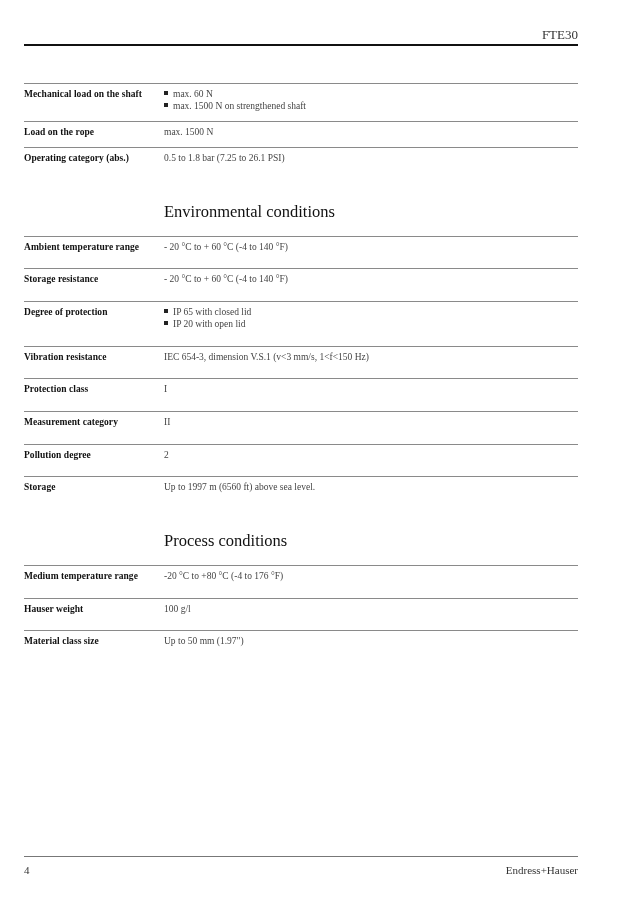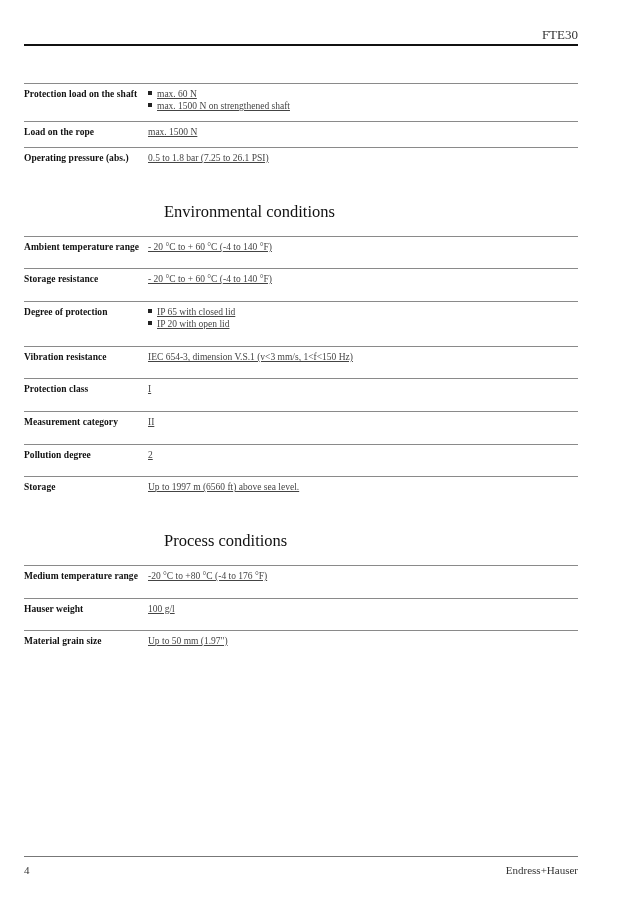--- a/index.html
+++ b/index.html
@@ -4,45 +4,45 @@
 <style>
   html, body { margin:0; padding:0; background:#ffffff; }
   body { width:638px; height:903px; position:relative; overflow:hidden;
          font-family:"Liberation Serif", "DejaVu Serif", serif; color:#1a1a1a; }
   .abs { position:absolute; }
   .doc-id { top:27px; right:60px; font-size:13px; color:#333; }
   .top-rule { top:44px; left:24px; width:554px; height:2px; background:#111; }
   .rule { left:24px; width:554px; height:1px; background:#8a8a8a; }
   .label { left:24px; font-family:"Liberation Serif", serif; font-weight:bold;
            font-size:9.5px; color:#111; letter-spacing:0.05px; }
-  .value { left:148px; font-size:9.5px; color:#444; line-height:12px;text-decoration:underline; }
+  .value { left:164px; font-size:9.5px; color:#444; line-height:12px; }
   .value .bullet { display:inline-block; width:4px; height:4px; background:#222;
                    margin-right:5px; vertical-align:2px; }
   .heading { left:164px; font-size:16.5px; color:#111; }
   .footer-rule { top:856px; left:24px; width:554px; height:1px; background:#777; }
   .page-num { top:864px; left:24px; font-size:11px; color:#333; }
   .brand { top:864px; right:60px; font-size:11px; color:#333; }
 </style>
 </head>
 <body>
 
 <div class="abs doc-id">FTE30</div>
 <div class="abs top-rule"></div>
 
 <div class="abs rule" style="top:83px"></div>
-<div class="abs label" style="top:89px">Protection load on the shaft</div>
+<div class="abs label" style="top:89px">Mechanical load on the shaft</div>
 <div class="abs value" style="top:88px">
   <div><span class="bullet"></span><span>max.  60 N</span></div>
   <div><span class="bullet"></span><span>max. 1500 N on strengthened shaft</span></div>
 </div>
 <div class="abs rule" style="top:121px"></div>
 <div class="abs label" style="top:127px">Load on the rope</div>
 <div class="abs value" style="top:126px">max. 1500 N</div>
 <div class="abs rule" style="top:147px"></div>
-<div class="abs label" style="top:153px">Operating pressure (abs.)</div>
+<div class="abs label" style="top:153px">Operating category (abs.)</div>
 <div class="abs value" style="top:152px">0.5 to 1.8 bar (7.25 to 26.1 PSI)</div>
 
 <div class="abs heading" style="top:202px">Environmental conditions</div>
 <div class="abs rule" style="top:236px"></div>
 <div class="abs label" style="top:242px">Ambient temperature range</div>
 <div class="abs value" style="top:241px">- 20 °C to + 60 °C (-4 to 140 °F)</div>
 <div class="abs rule" style="top:268px"></div>
 <div class="abs label" style="top:274px">Storage resistance</div>
 <div class="abs value" style="top:273px">- 20 °C to + 60 °C (-4 to 140 °F)</div>
 <div class="abs rule" style="top:301px"></div>
@@ -68,18 +68,18 @@
 <div class="abs value" style="top:481px">Up to 1997 m (6560 ft) above sea level.</div>
 
 <div class="abs heading" style="top:531px">Process conditions</div>
 <div class="abs rule" style="top:565px"></div>
 <div class="abs label" style="top:571px">Medium temperature range</div>
 <div class="abs value" style="top:570px">-20 °C to +80 °C (-4 to 176 °F)</div>
 <div class="abs rule" style="top:598px"></div>
 <div class="abs label" style="top:604px">Hauser weight</div>
 <div class="abs value" style="top:603px">100 g/l</div>
 <div class="abs rule" style="top:630px"></div>
-<div class="abs label" style="top:636px">Material grain size</div>
+<div class="abs label" style="top:636px">Material class size</div>
 <div class="abs value" style="top:635px">Up to 50 mm (1.97")</div>
 
 <div class="abs footer-rule"></div>
 <div class="abs page-num">4</div>
 <div class="abs brand">Endress+Hauser</div>
 
 </body></html>

